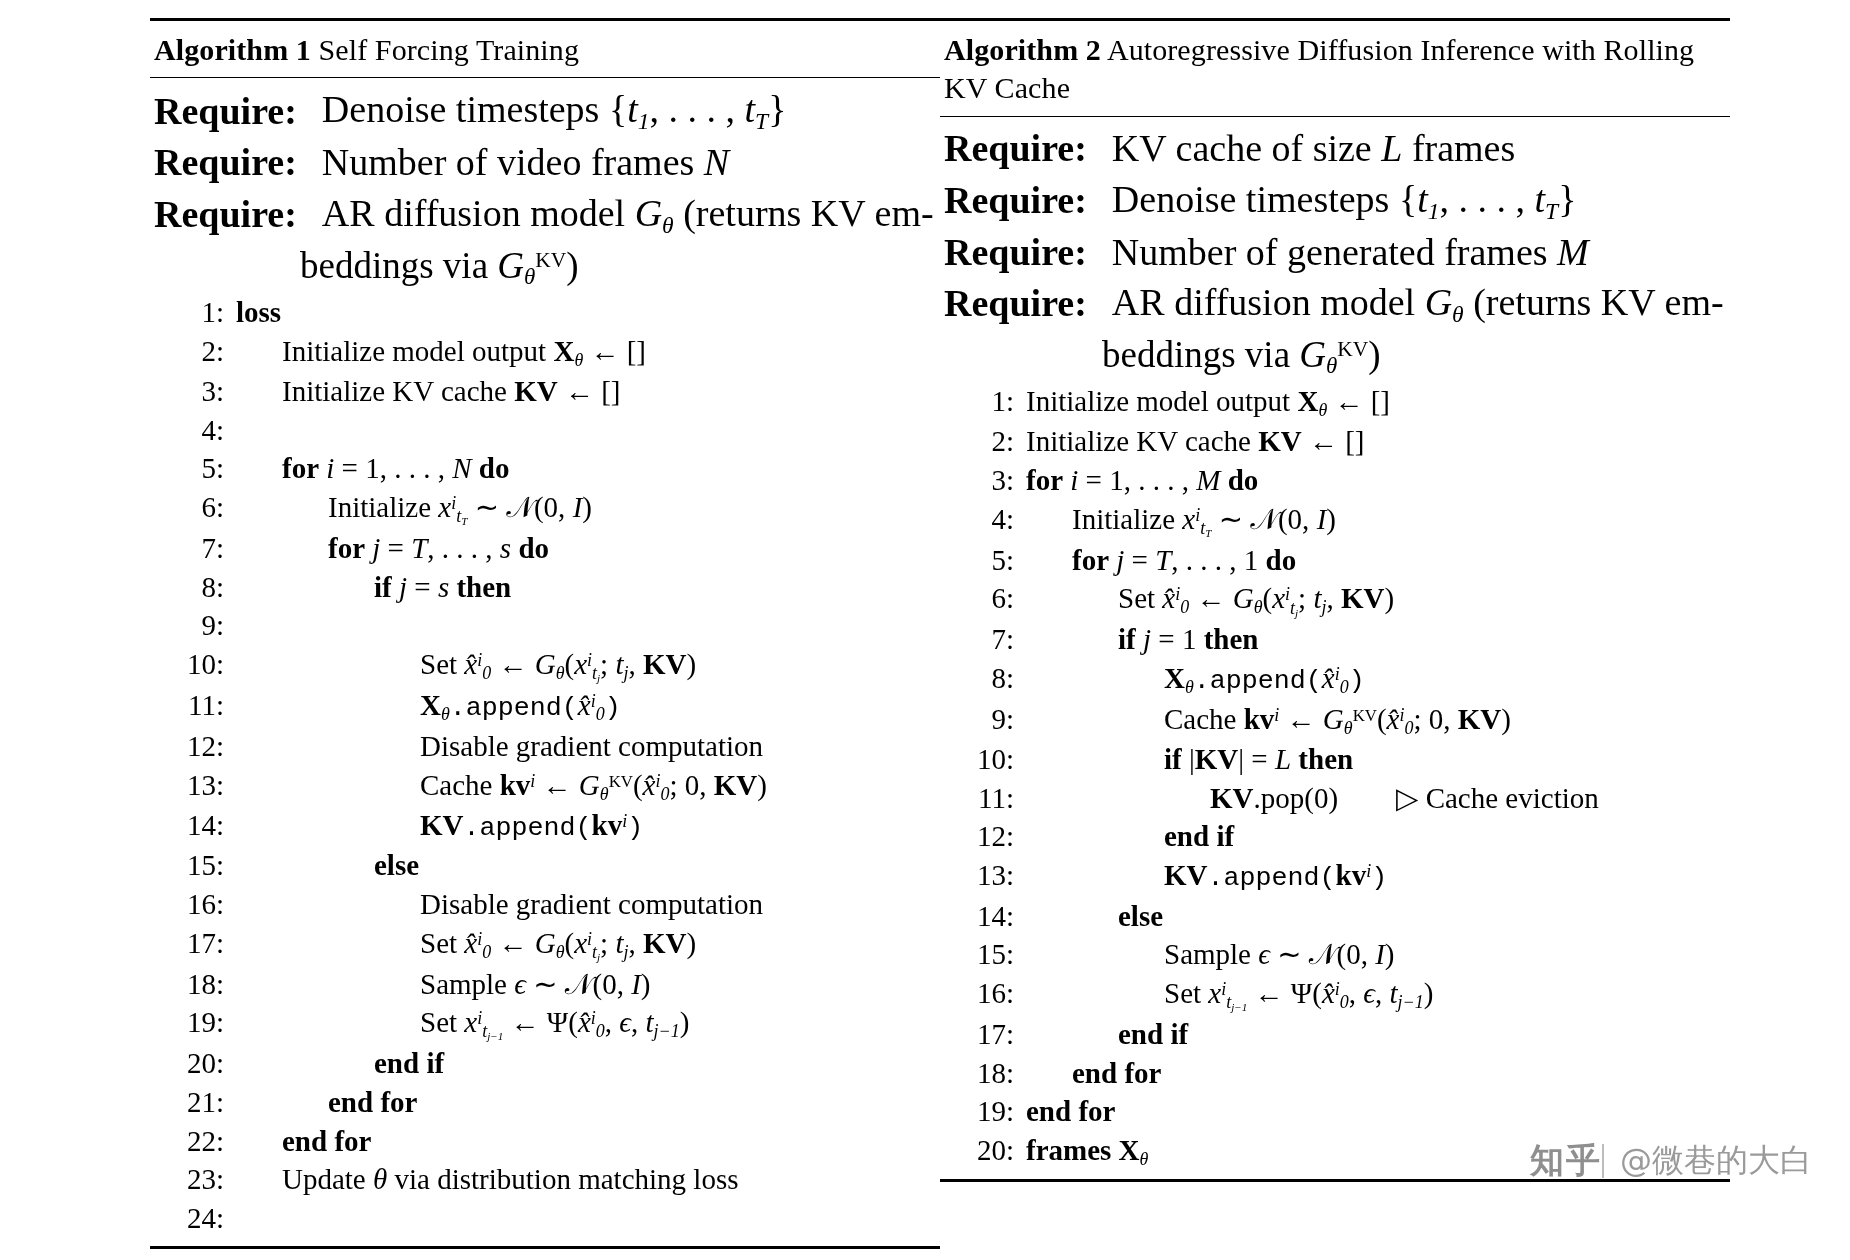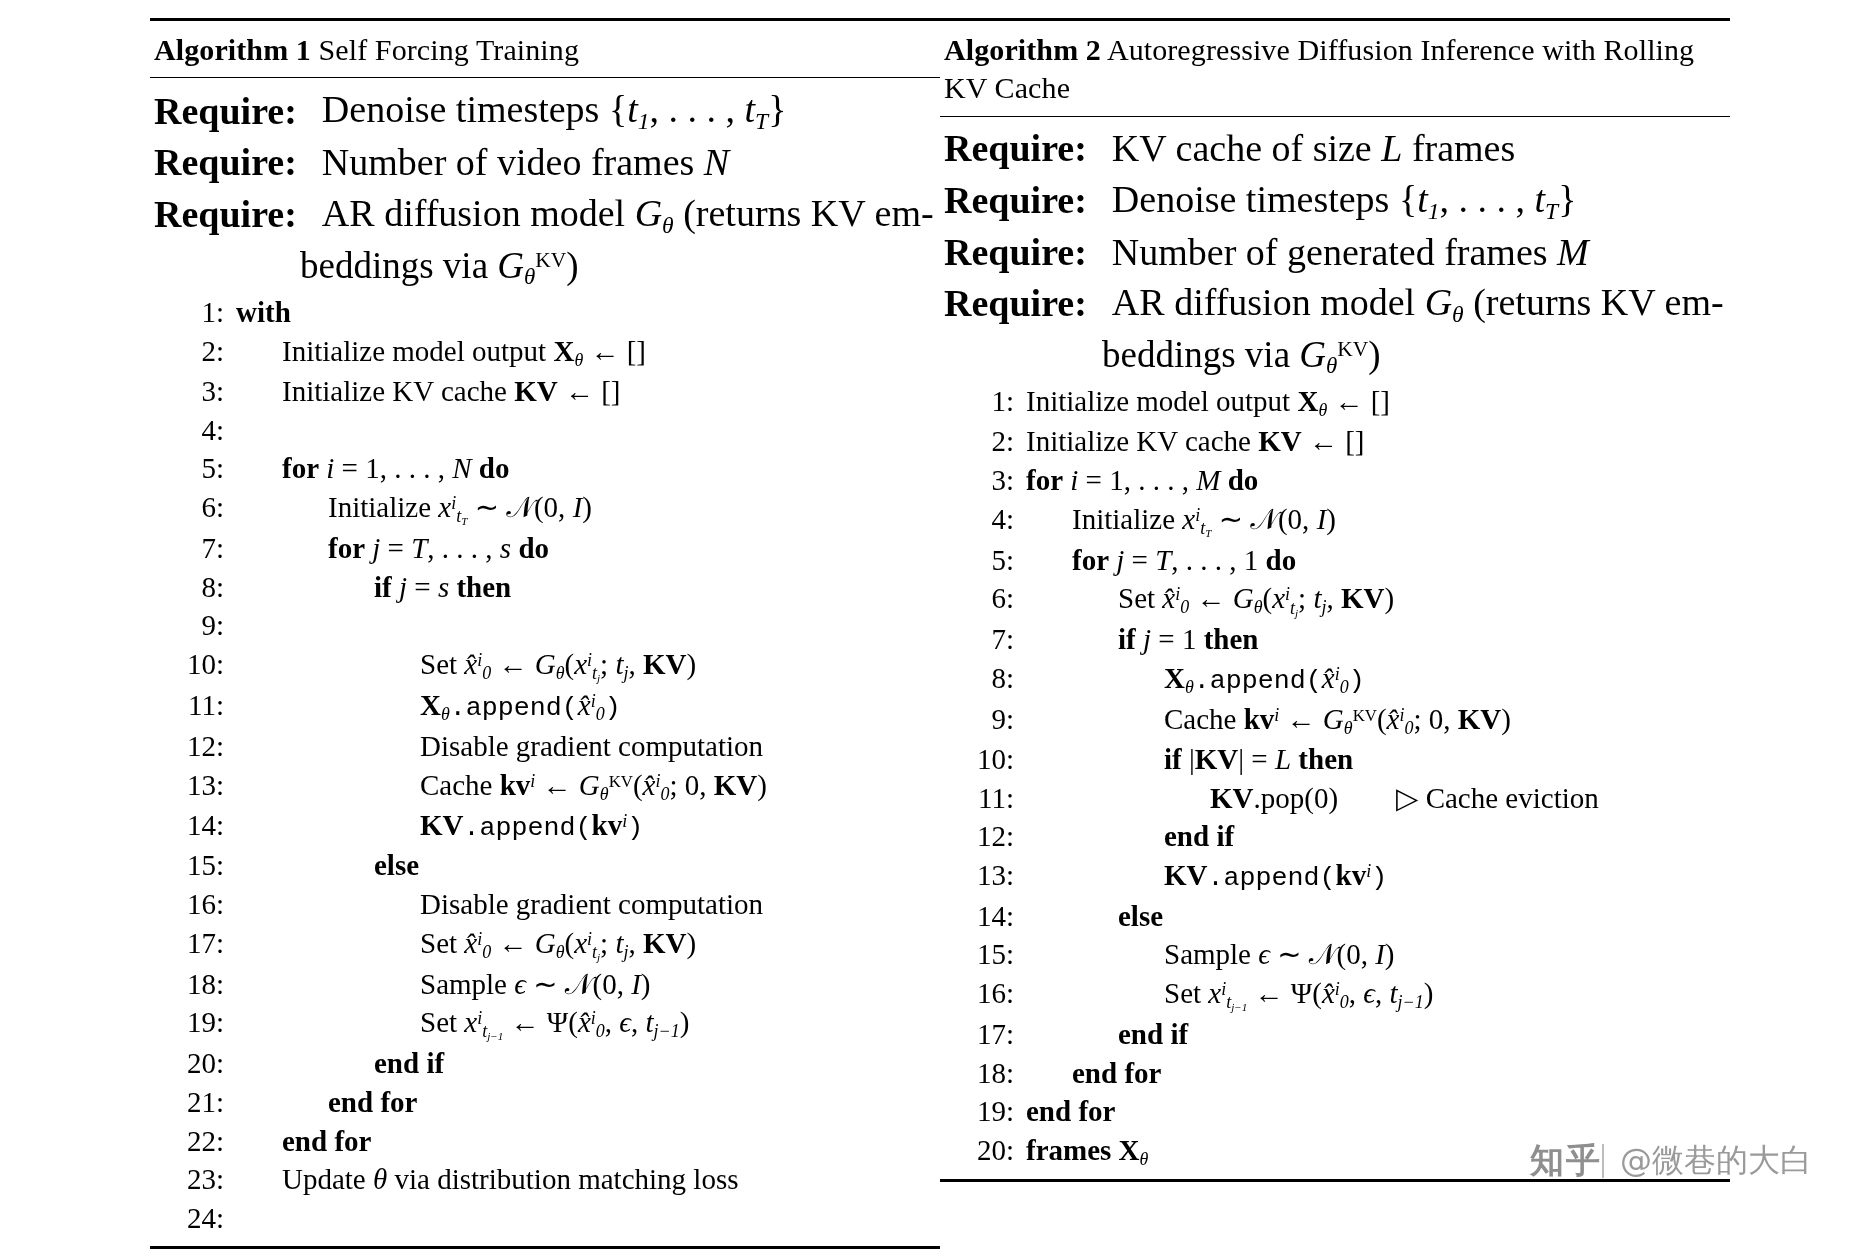--- a/index.html
+++ b/index.html
@@ -192,21 +192,21 @@
           <span class="body-txt">AR diffusion model <span class="mathvar">G</span><sub>θ</sub> (returns KV em-</span>
         </div>
 
         <div class="cont-line">
           <span class="cont-indent"></span>
           <span>beddings via <span class="mathvar">G</span><sub>θ</sub><span class="supkv">KV</span>)</span>
         </div>
 
         <div class="line">
           <span class="num">1:</span>
-          <span class="body-txt i0"><b>with</b></span>
+          <span class="body-txt i0"><b>loss</b></span>
         </div>
 
         <div class="line">
           <span class="num">2:</span>
           <span class="body-txt i1">Initialize model output <b>X</b><sub>θ</sub> ← []</span>
         </div>
 
         <div class="line">
           <span class="num">3:</span>
           <span class="body-txt i1">Initialize KV cache <b>KV</b> ← []</span>

